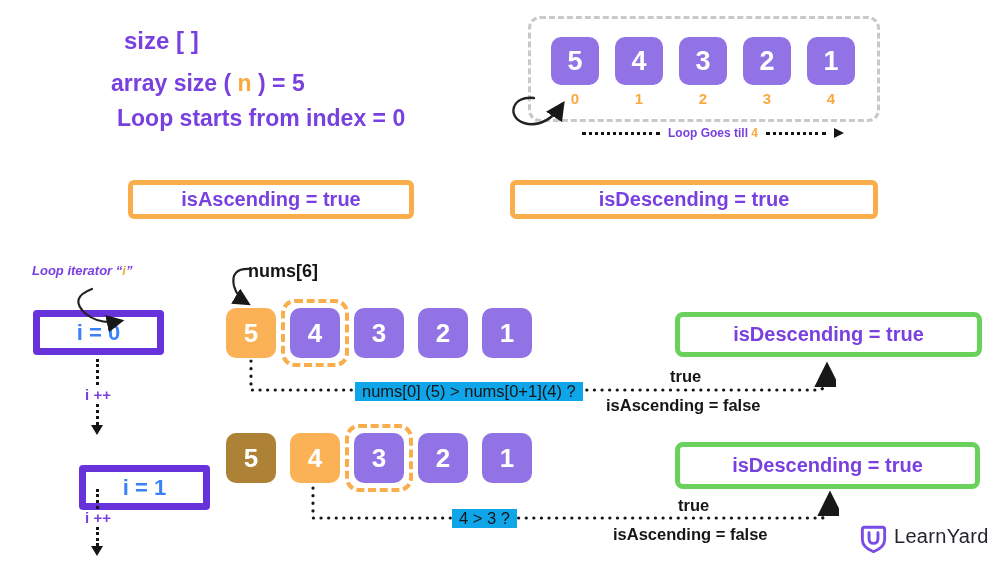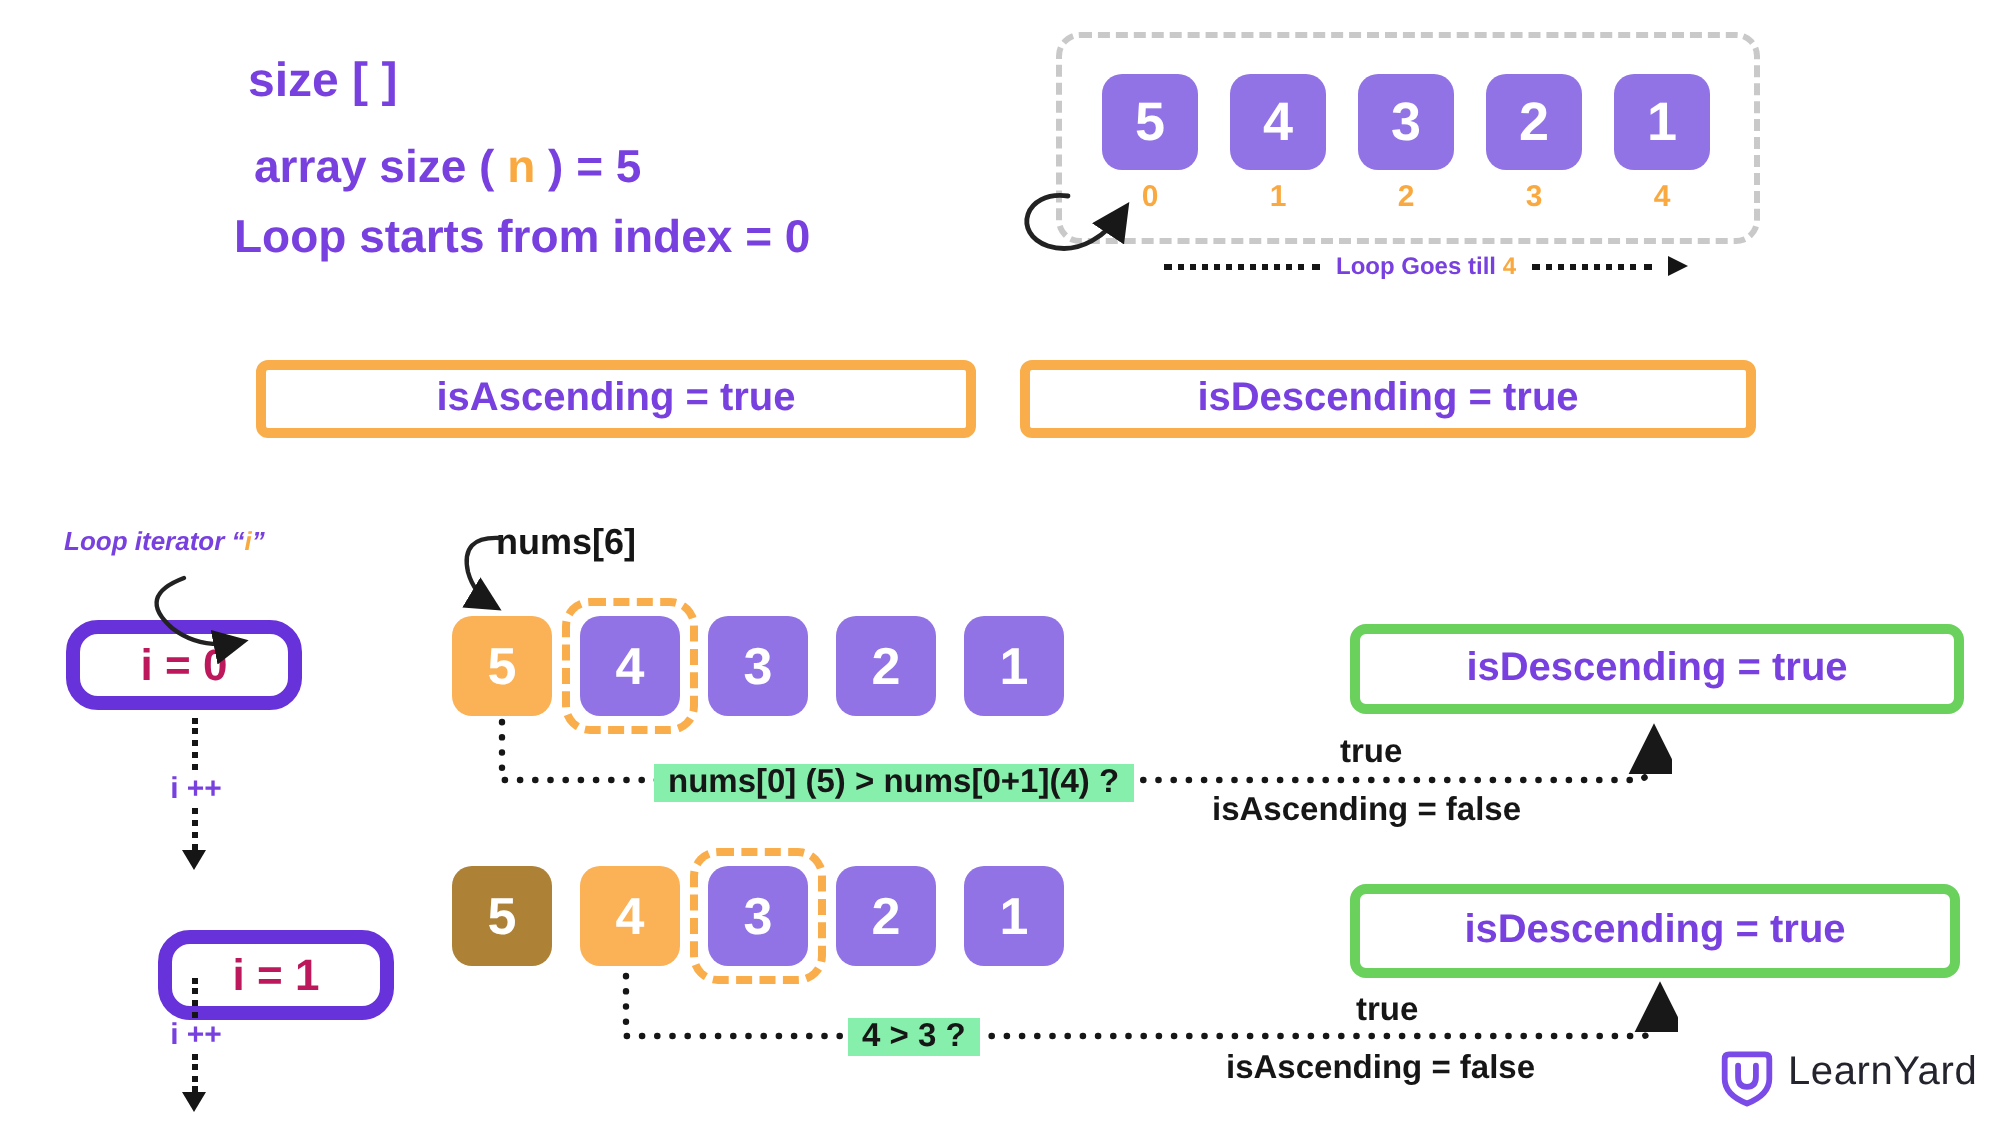--- a/index.html
+++ b/index.html
@@ -7,21 +7,21 @@
   .canvas {
     position:relative; width:1000px; height:563px; background:#ffffff;
     font-family:"Liberation Sans", sans-serif; overflow:hidden; color:#1c1c1c;
   }
   .abs { position:absolute; }
   .orange-t { color:#F9A93F; }
 
   
   .hdr { font-weight:bold; color:#7840DF; white-space:nowrap; }
   .hdr-1 { left:124px; top:27px; font-size:24px; }
-  .hdr-2 { left:127px; top:70px; font-size:23px; }
+  .hdr-2 { left:111px; top:70px; font-size:23px; }
   .hdr-3 { left:117px; top:105px; font-size:23px; }
 
   
   .dash-box { left:528px; top:16px; width:352px; height:106px;
     border:3px dashed #C9C9C9; border-radius:12px; }
   .top-sq-row { left:551px; top:37px; display:flex; gap:16px; }
   .top-idx-row { left:551px; top:90px; display:flex; gap:16px; }
   .sq { width:50px; height:50px; border-radius:10px; background:#9173E6;
     color:#fff; font-weight:bold; font-size:26px; display:flex;
     align-items:center; justify-content:center; position:relative; }
@@ -38,49 +38,49 @@
   .dotseg { border-top:3.5px dotted #151515; height:0; }
   .dotseg.a { width:78px; } .dotseg.b { width:60px; }
   .loop-goes-label { font-weight:bold; font-size:12px; color:#7840DF; white-space:nowrap; }
   .arr-right { width:0; height:0; border-top:5px solid transparent;
     border-bottom:5px solid transparent; border-left:10px solid #151515; }
 
   
   .flagbox { border:5px solid #F9AE4B; border-radius:6px; background:#fff;
     display:flex; align-items:center; justify-content:center;
     font-weight:bold; font-size:20px; color:#7840DF; }
-  .flag-asc { left:128px; top:180px; width:360px; height:39px; }
+  .flag-asc { left:128px; top:180px; width:286px; height:39px; }
   .flag-desc { left:510px; top:180px; width:368px; height:39px; }
 
   
   .iter-label { left:32px; top:263px; font-size:13px; font-style:italic;
     font-weight:bold; color:#7840DF; white-space:nowrap; }
-  .ibox { width:118px; height:45px; border:7px solid #6732D9; border-radius:16px;
+  .ibox { width:131px; height:45px; border:7px solid #6732D9; border-radius:4px;
     background:#fff; display:flex; align-items:center; justify-content:center;
-    font-weight:bold; font-size:22px; color:#be185d; }
+    font-weight:bold; font-size:22px; color:#3b82f6; }
   .ibox-0 { left:33px; top:310px; }
   .ibox-1 { left:33px; top:465px;margin-left:46px; }
   .vdot { border-left:3.5px dotted #151515; width:0; left:96px; }
   .vd1 { top:359px; height:26px; } .vd2 { top:404px; height:21px; }
   .vd3 { top:489px; height:20px; } .vd4 { top:527px; height:19px; }
   .inc { left:72px; width:52px; text-align:center; font-weight:bold;
     font-size:15px; color:#7840DF; }
   .inc1 { top:386px; } .inc2 { top:509px; }
   .arr-down { width:0; height:0; border-left:6px solid transparent;
     border-right:6px solid transparent; border-top:10px solid #151515; left:91px; }
   .ad1 { top:425px; } .ad2 { top:546px; }
 
   
   .sq-row { display:flex; gap:14px; }
   .row1 { left:226px; top:308px; }
   .row2 { left:226px; top:433px; }
   .ptr-label { left:248px; top:261px; font-size:18px; font-weight:bold; color:#161616; }
 
-  .cond-text { background:#86efac; padding:0 7px; font-weight:bold; font-size:16.5px;
-    color:#161616; z-index:3; white-space:nowrap; }
+  .cond-text { background:#0ea5e9; padding:0 7px; font-weight:normal; font-size:16.5px;
+    color:#161616; z-index:3; white-space:nowrap;margin-left:28px; }
   .cond1 { left:327px; top:382px; }
   .cond2 { left:424px; top:509px; }
   .branch-true { font-weight:bold; font-size:16.5px; color:#161616; }
   .tr1 { left:670px; top:367px; } .tr2 { left:678px; top:496px; }
   .asc-false { font-weight:bold; font-size:16.5px; color:#161616; white-space:nowrap; }
   .af1 { left:606px; top:396px; } .af2 { left:613px; top:525px; }
 
   .greenbox { border:5px solid #69D15C; border-radius:8px; background:#fff;
     display:flex; align-items:center; justify-content:center;
     font-weight:bold; font-size:20px; color:#7840DF; }

